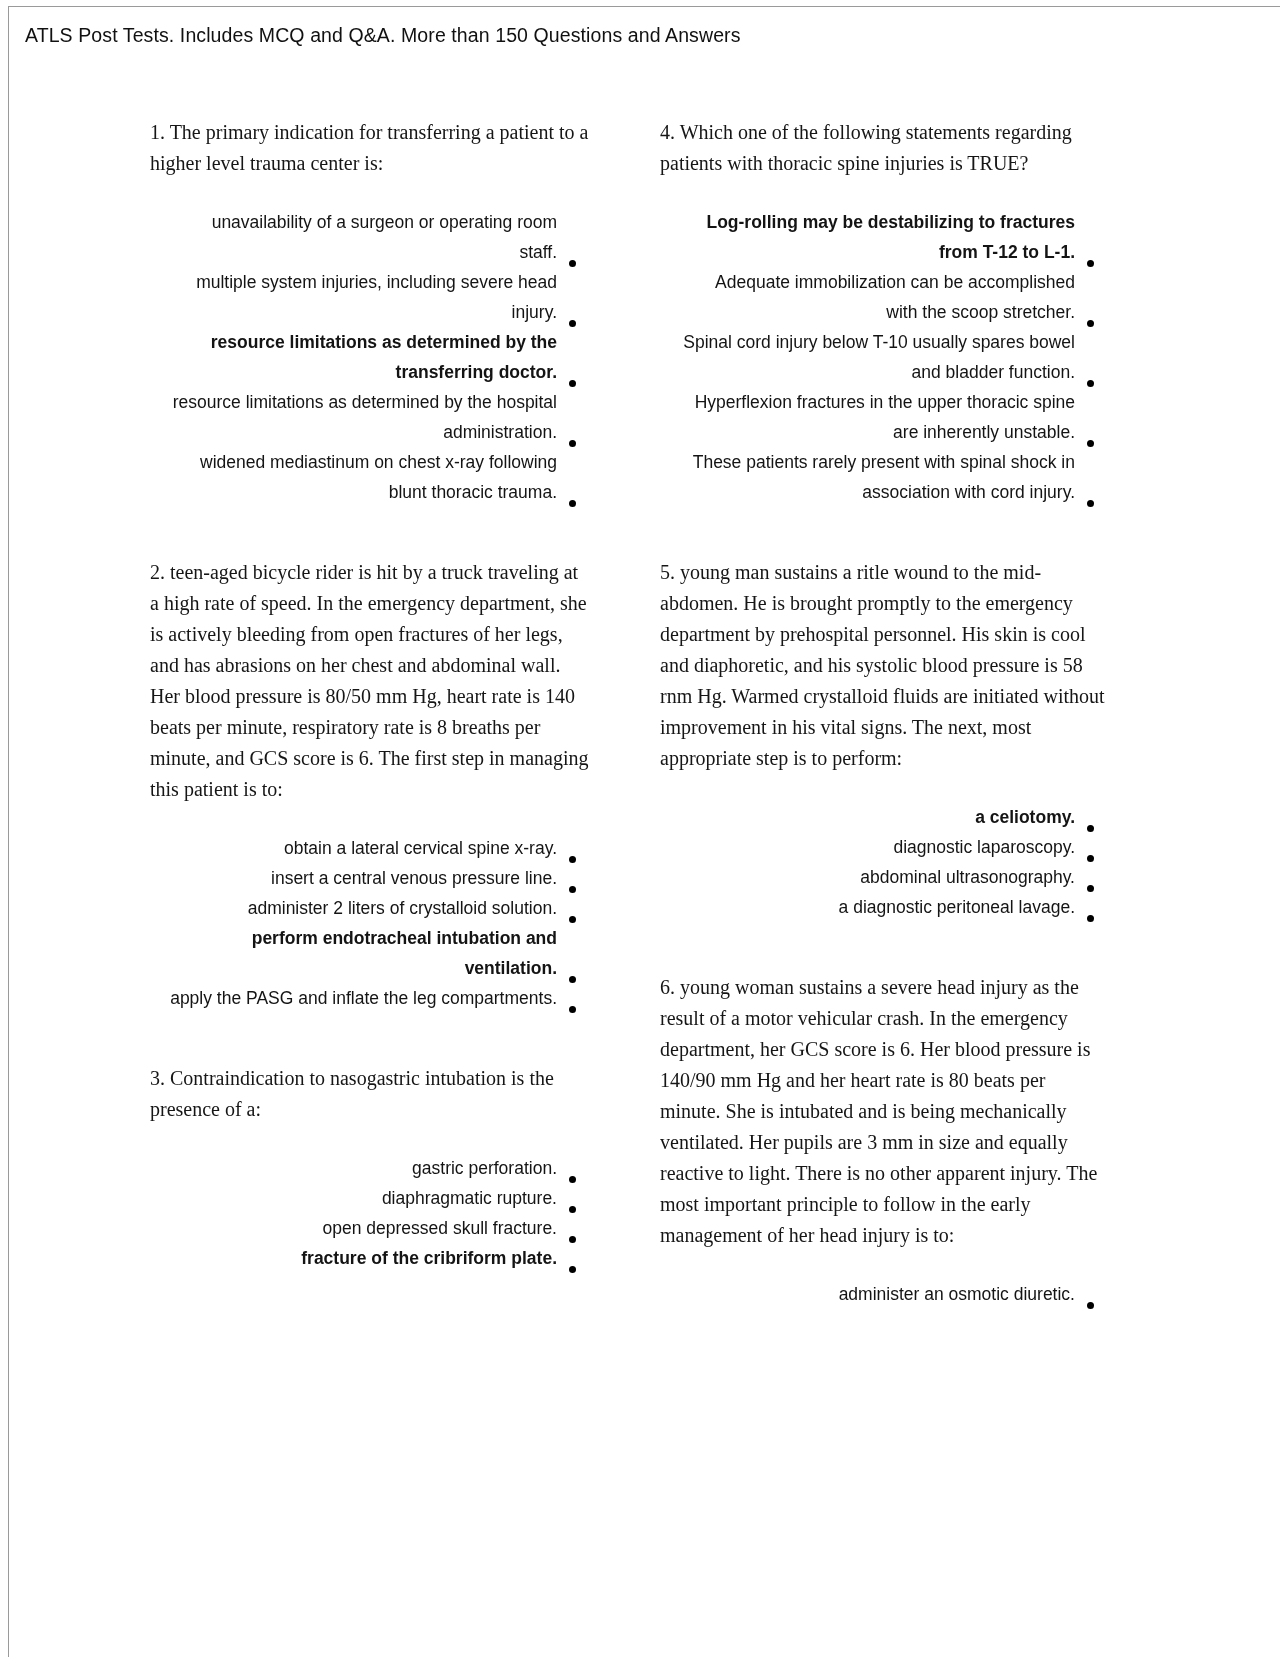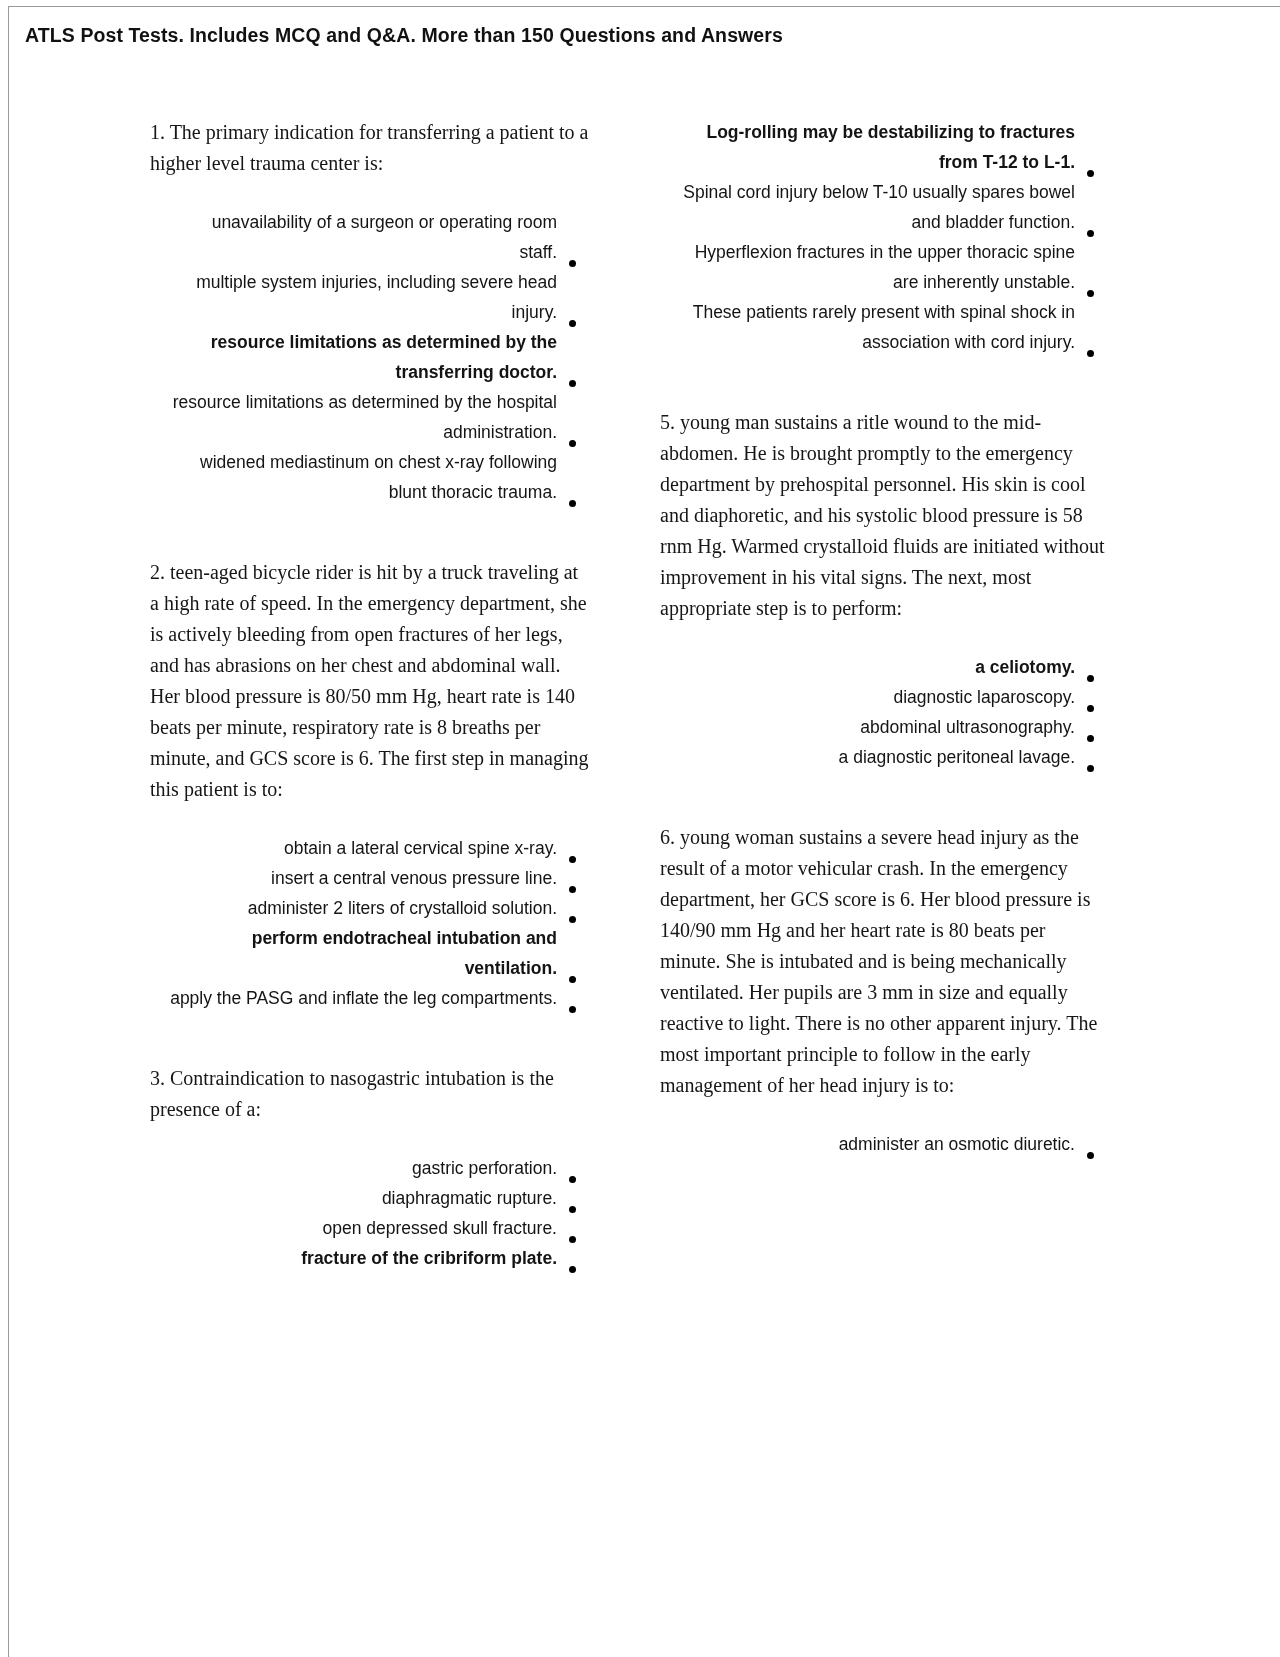--- a/index.html
+++ b/index.html
@@ -19,21 +19,21 @@
     left: 8px;
     top: 6px;
     right: 0;
     bottom: 0;
     border-left: 1px solid #9a9a9a;
     border-top: 1px solid #9a9a9a;
     pointer-events: none;
   }
   .doc-header {
     font-family: "Liberation Sans", sans-serif;
-    font-weight: 700;
+    font-weight: 400;
     font-size: 19.5px;
     color: #111111;
     padding: 24px 0 0 25px;
     letter-spacing: 0.1px;
   }
   .content {
     display: flex;
     margin-top: 70px;
     padding-left: 130px;
     margin-left: 20px;
@@ -163,23 +163,28 @@
           </div>
           <div class="option-row bold">
             <span class="option-text">fracture of the cribriform plate.</span>
             <span class="bullet"></span>
           </div>
         </div>
       </div>
     </div>
   <div class="col col-right" id="col-right">
       <div class="question-block">
+        <p class="question-text">4. Which one of the following statements regarding patients with thoracic spine injuries is TRUE?</p>
         <div class="options">
           <div class="option-row bold">
             <span class="option-text">Log-rolling may be destabilizing to fractures from T-12 to L-1.</span>
+            <span class="bullet"></span>
+          </div>
+          <div class="option-row">
+            <span class="option-text">Adequate immobilization can be accomplished with the scoop stretcher.</span>
             <span class="bullet"></span>
           </div>
           <div class="option-row">
             <span class="option-text">Spinal cord injury below T-10 usually spares bowel and bladder function.</span>
             <span class="bullet"></span>
           </div>
           <div class="option-row">
             <span class="option-text">Hyperflexion fractures in the upper thoracic spine are inherently unstable.</span>
             <span class="bullet"></span>
           </div>

